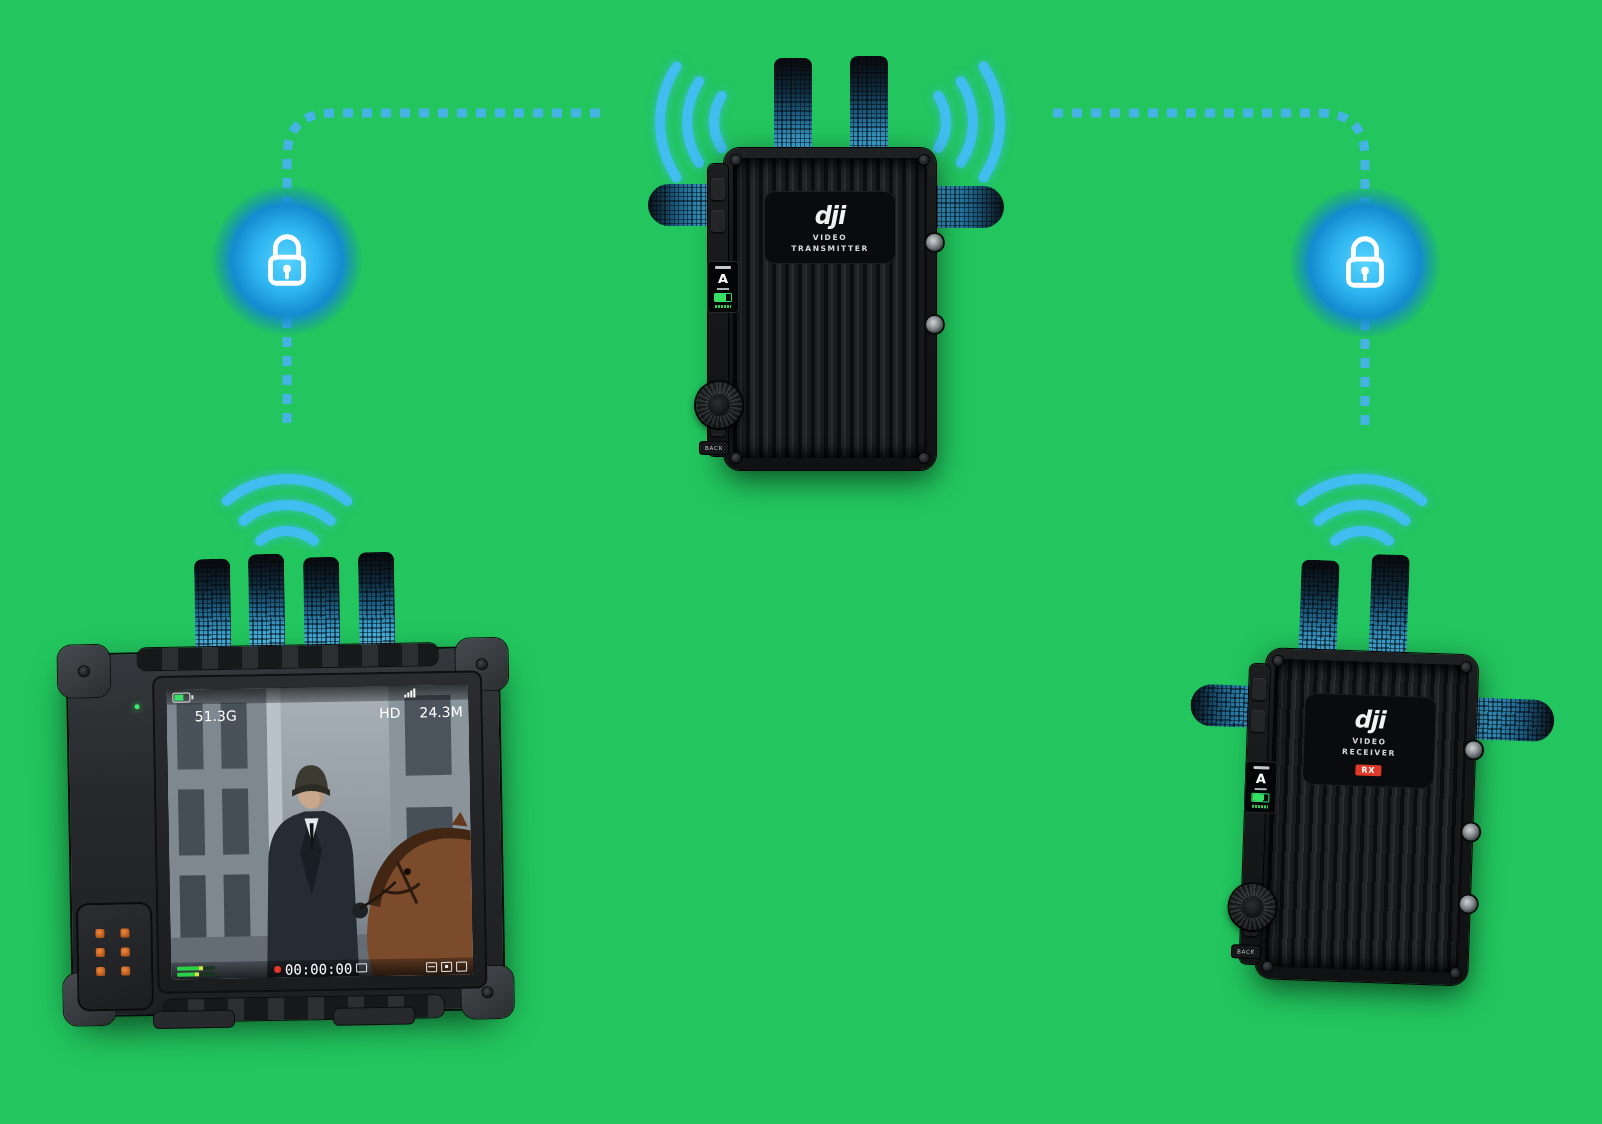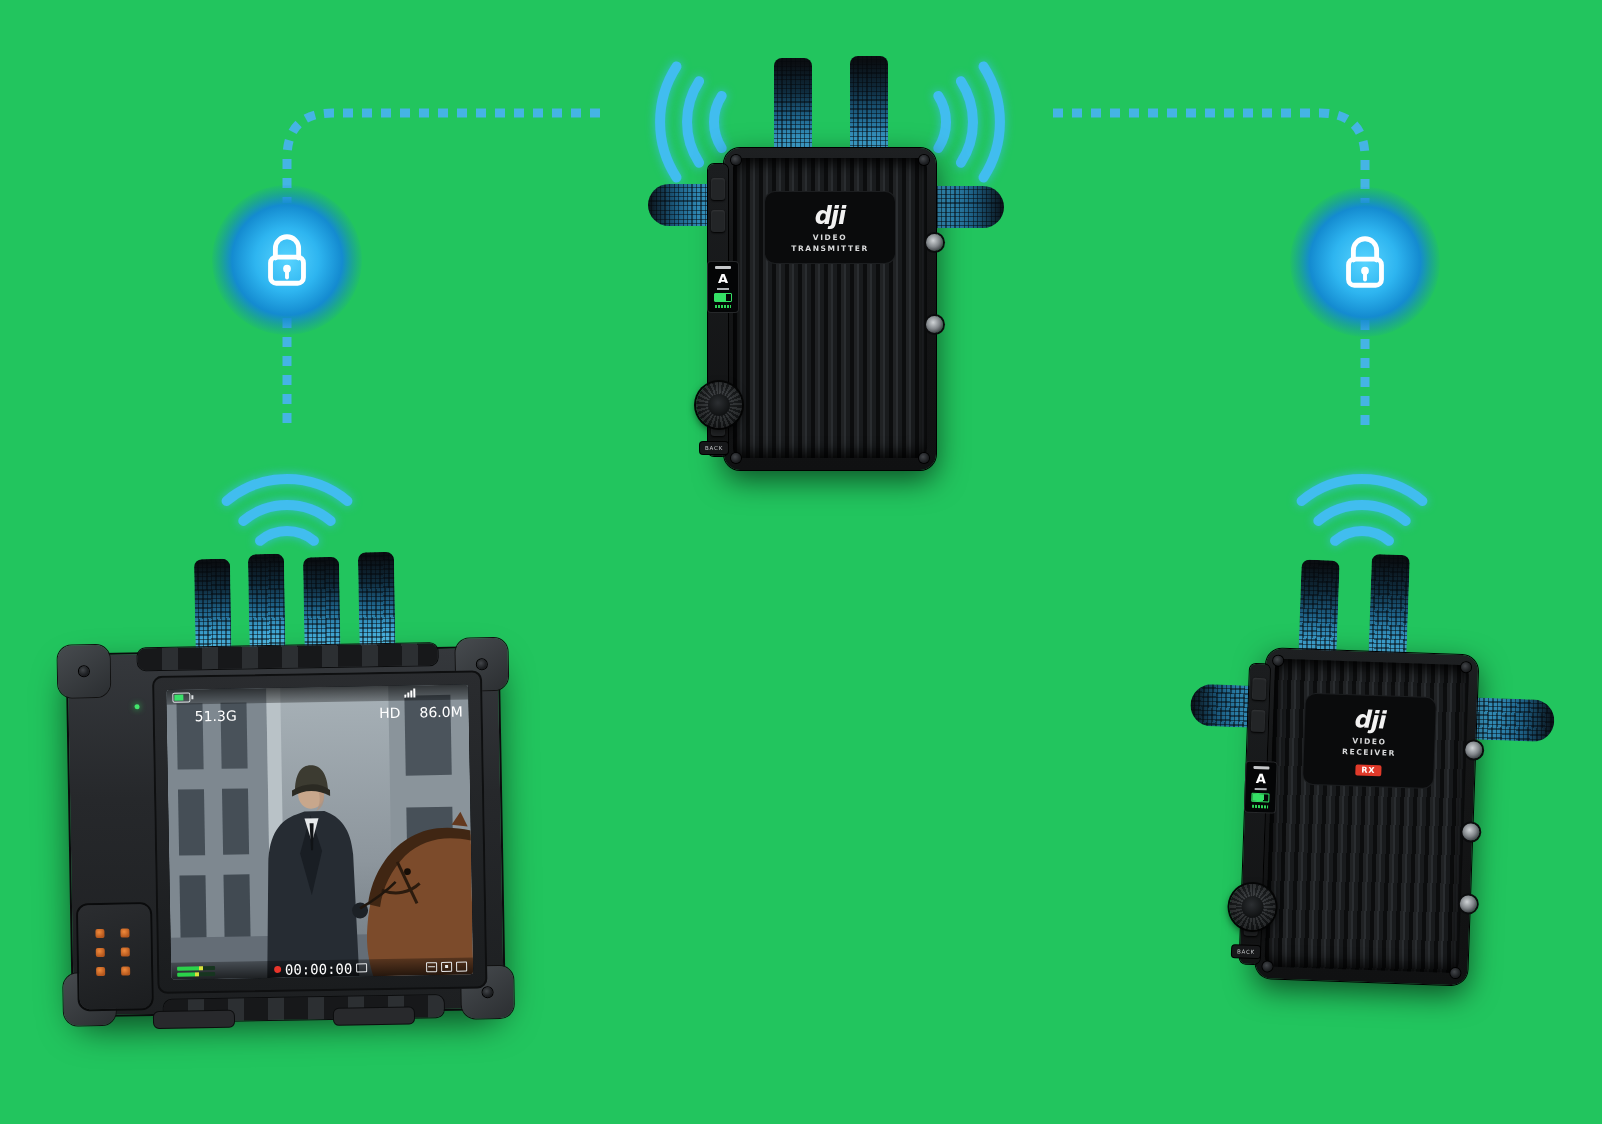--- a/index.html
+++ b/index.html
@@ -380,21 +380,21 @@
               <span class="osd-text">51.3G</span>
             </div>
             <div class="osd-right">
               <span class="osd-text">HD</span>
               <span class="obars">
                   <i></i>
                   <i></i>
                   <i></i>
                   <i></i>
                 </span>
-              <span class="osd-text">86.0M</span>
+              <span class="osd-text">24.3M</span>
             </div>
           </div>
 
           <div class="osd osd-bot">
             <div class="meters">
               <div class="meter"></div>
               <div class="meter m2"></div>
             </div>
             <div class="tc-group">
               <span class="rec-dot"></span>

